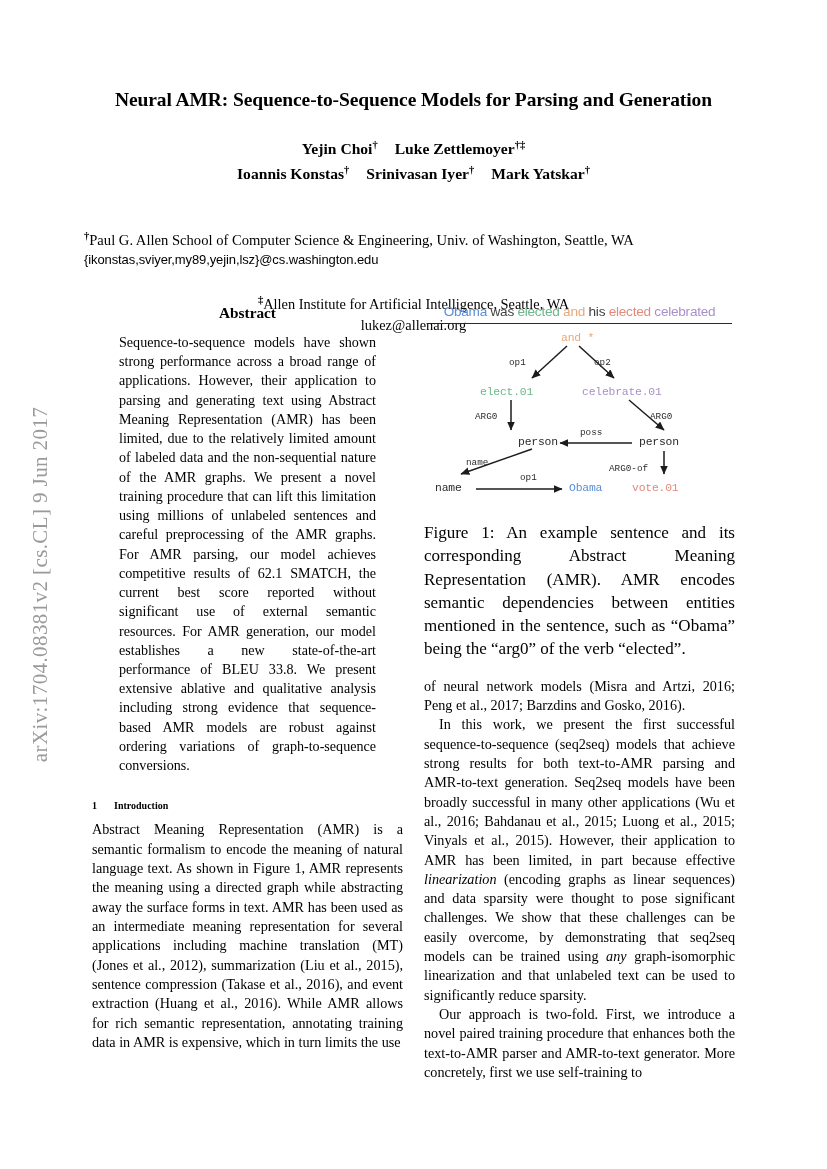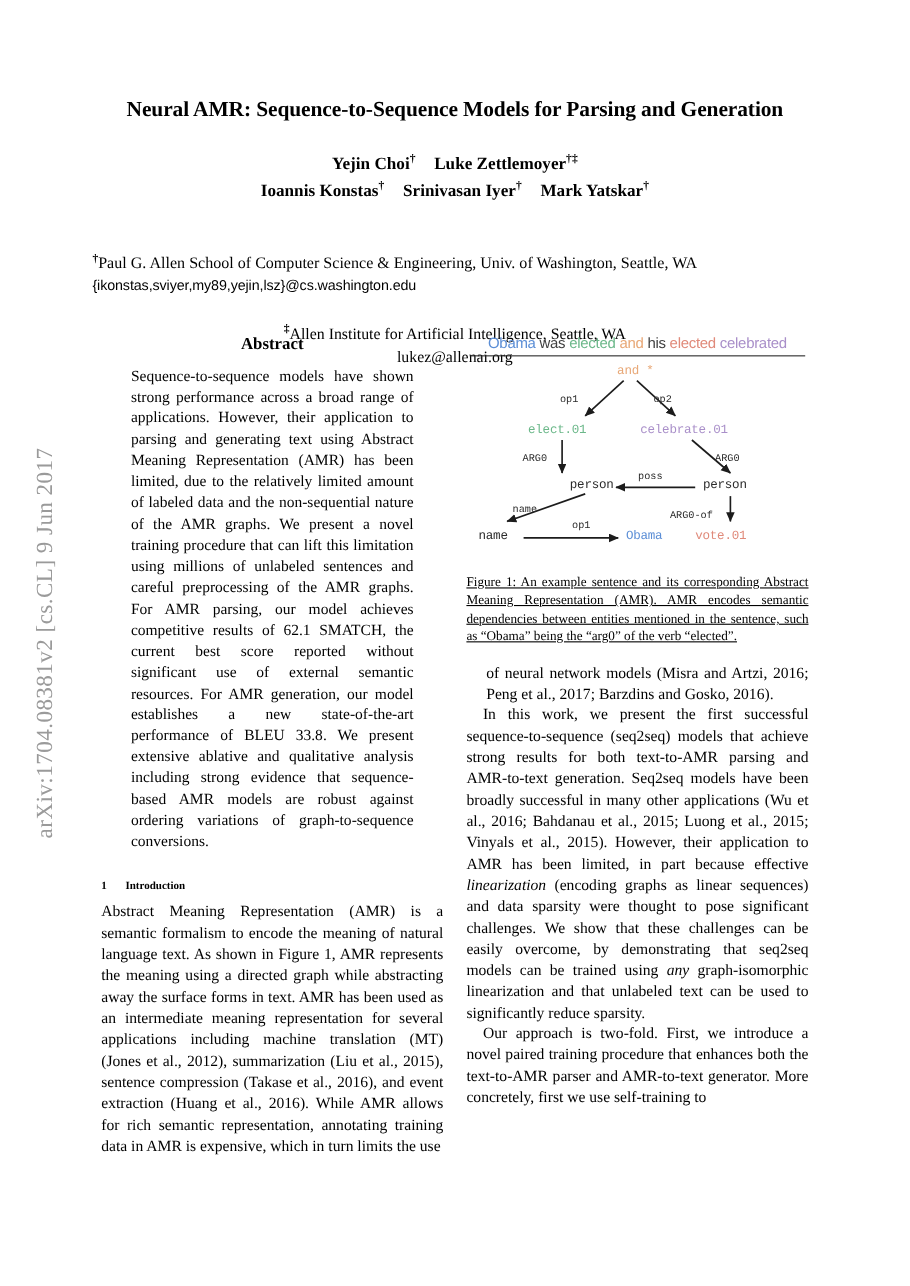--- a/index.html
+++ b/index.html
@@ -155,26 +155,25 @@
     letter-spacing: -0.2px;
   }
   .gedge {
     position: absolute;
     font-family: "Liberation Mono", monospace;
     font-size: 9.3px;
     color: #2b2b2b;
     white-space: nowrap;
   }
   .fig-caption {
-    font-size: 12px;
+    font-size: 17px;
     line-height: 1.37;
     text-align: justify;
     text-justify: inter-word;
     margin-top: 12px;
-    text-decoration: underline;
   }
   svg.arrows {
     position: absolute;
     left: 0; top: 0;
     width: 311px; height: 185px;
     overflow: visible;
   }
   .it { font-style: italic; }
 </style>
 </head>
@@ -278,21 +277,21 @@
           <span class="gedge" style="left:226px; top:87px;">ARG0</span>
           <span class="gedge" style="left:156px; top:103px;">poss</span>
           <span class="gedge" style="left:42px;  top:133px;">name</span>
           <span class="gedge" style="left:185px; top:139px;">ARG0-of</span>
           <span class="gedge" style="left:96px;  top:148px;">op1</span>
         </div>
 
         <div class="fig-caption">Figure 1: An example sentence and its corresponding Abstract Meaning Representation (AMR). AMR encodes semantic dependencies between entities mentioned in the sentence, such as “Obama” being the “arg0” of the verb “elected”.</div>
       </div>
 
-      <p class="body" style="margin-top:16px;margin-left:18px;">of neural network models (Misra and Artzi, 2016; Peng et al., 2017; Barzdins and Gosko, 2016).</p>
+      <p class="body" style="margin-top:16px;">of neural network models (Misra and Artzi, 2016; Peng et al., 2017; Barzdins and Gosko, 2016).</p>
 
       <p class="body">
         <span>In this work, we present the first successful sequence-to-sequence (seq2seq) models that achieve strong results for both text-to-AMR parsing and AMR-to-text generation. Seq2seq models have been broadly successful in many other applications (Wu et al., 2016; Bahdanau et al., 2015; Luong et al., 2015; Vinyals et al., 2015). However, their application to AMR has been limited, in part because effective </span><span class="it">linearization</span><span> (encoding graphs as linear sequences) and data sparsity were thought to pose significant challenges. We show that these challenges can be easily overcome, by demonstrating that seq2seq models can be trained using </span><span class="it">any</span><span> graph-isomorphic linearization and that unlabeled text can be used to significantly reduce sparsity.</span>
       </p>
 
       <p class="body">Our approach is two-fold. First, we introduce a novel paired training procedure that enhances both the text-to-AMR parser and AMR-to-text generator. More concretely, first we use self-training to</p>
     </div>
 
   </div>
 </div>

